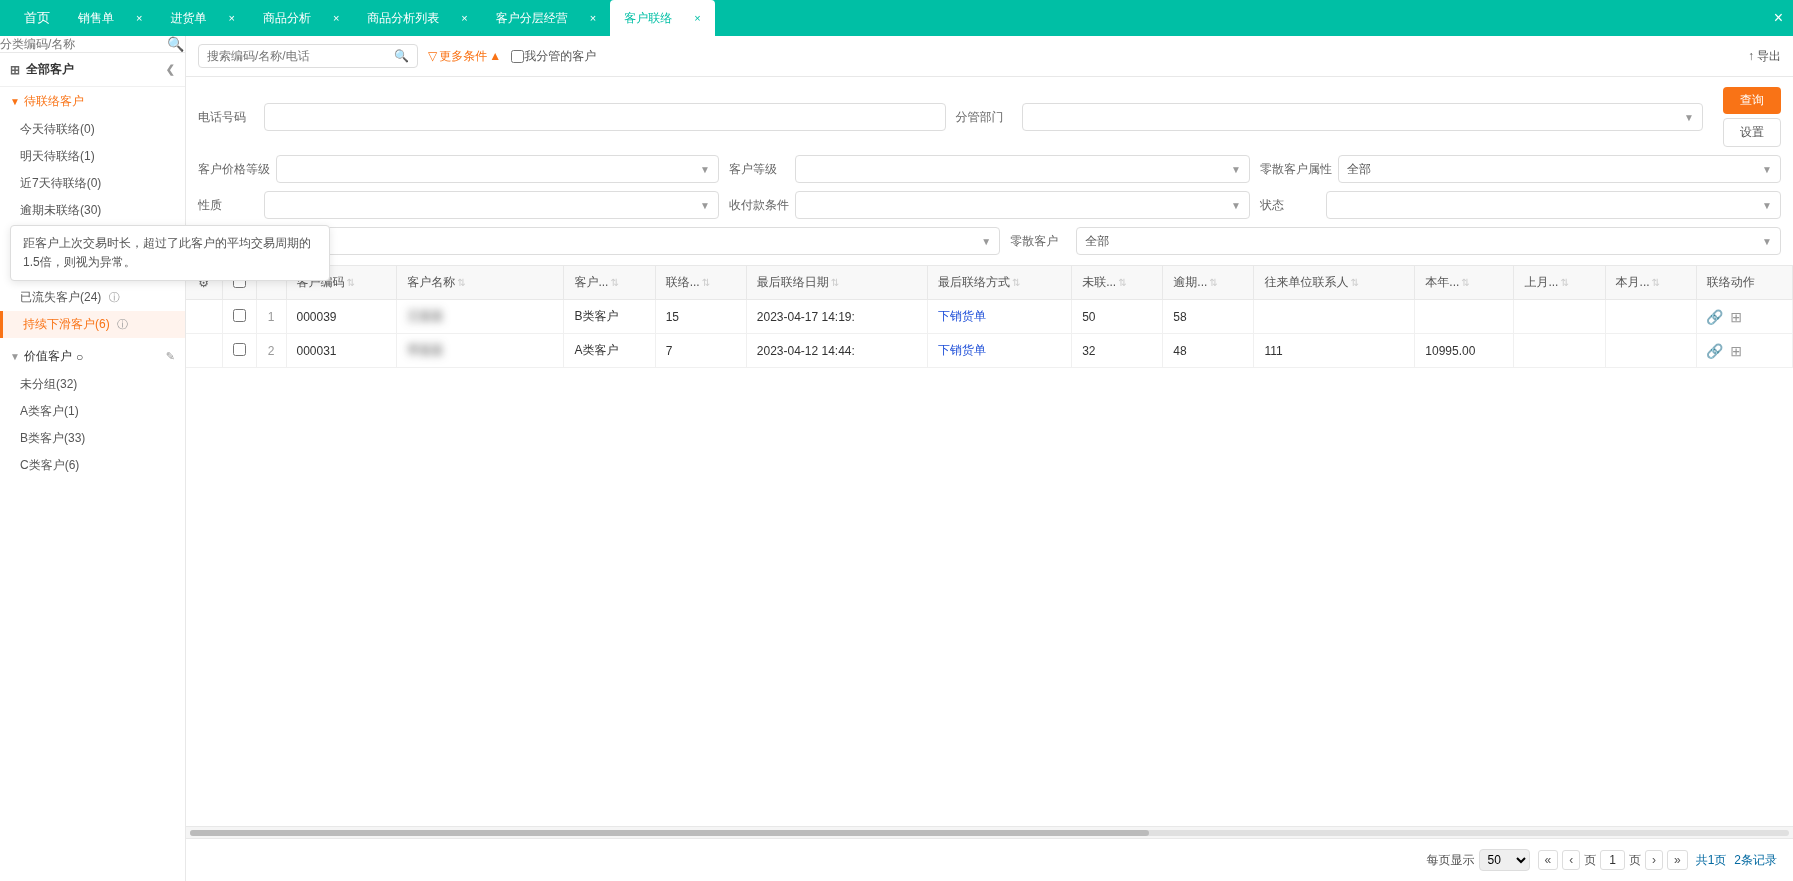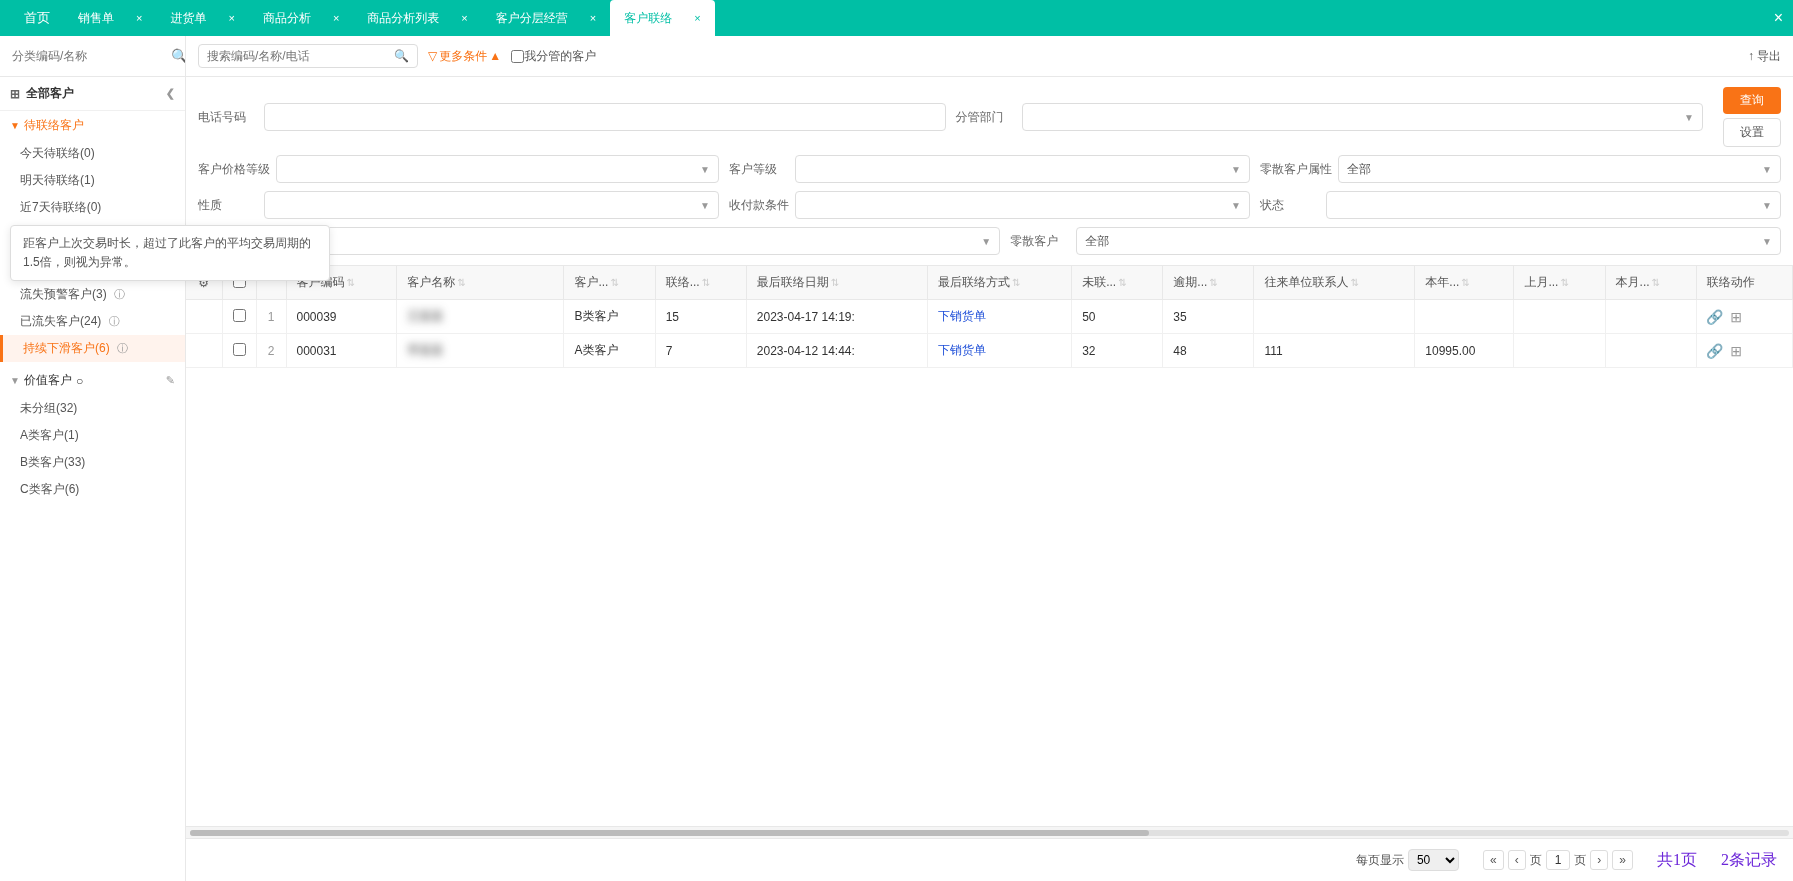--- a/index.html
+++ b/index.html
@@ -28,21 +28,21 @@
     
     .main-layout { display: flex; height: calc(881px - 36px); }
 
     
     .sidebar {
       width: 186px; min-width: 186px; background: #fff;
       border-right: 1px solid #e8e8e8; display: flex; flex-direction: column;
       overflow-y: auto;
     }
     .sidebar-search {
-      display: flex; align-items: center; padding: 12px;
+      display: flex; align-items: center; padding: 0;
       border-bottom: 1px solid #e8e8e8; gap: 4px;
     }
     .sidebar-search input {
       flex: 1; border: none; outline: none; font-size: 12px; color: #666;
     }
     .sidebar-search .search-icon { color: #999; font-size: 14px; cursor: pointer; }
 
     .sidebar-section-header {
       display: flex; align-items: center; padding: 8px 10px;
       font-weight: bold; color: #333; font-size: 13px;
@@ -148,37 +148,37 @@
     .action-icons { display: flex; gap: 6px; }
     .action-icon { color: #999; cursor: pointer; font-size: 14px; }
     .checkbox-col { width: 30px; text-align: center; }
     .num-col { width: 30px; color: #999; text-align: center; }
     .settings-col { width: 36px; text-align: center; cursor: pointer; color: #666; }
 
     
     .pagination {
       border-top: 1px solid #e8e8e8; padding: 10px 16px;
       display: flex; align-items: center; justify-content: flex-end;
-      gap: 24px; background: #fff;
+      gap: 8px; background: #fff;
     }
     .pagination .per-page { display: flex; align-items: center; gap: 4px; color: #555; }
     .pagination .per-page select {
       border: 1px solid #ddd; border-radius: 4px; padding: 2px 4px;
       font-size: 12px; outline: none;
     }
     .pagination .page-nav { display: flex; align-items: center; gap: 4px; color: #555; }
     .pagination .page-nav .pg-btn {
       border: 1px solid #ddd; background: #fff; border-radius: 3px;
       padding: 2px 6px; cursor: pointer; font-size: 12px; color: #555;
     }
     .pagination .page-num {
       border: 1px solid #ddd; border-radius: 3px; padding: 2px 8px;
       font-size: 12px; color: #333;
     }
-    .pagination .total-info { color: #6d28d9; font-size: 16px; font-family: Liberation Serif, serif; }
+    .pagination .total-info { color: #0369a1; font-size: 12px; }
 
     
     .horizontal-scroll {
       height: 12px; background: #f5f5f5; border-top: 1px solid #e8e8e8;
       display: flex; align-items: center; padding: 0 4px;
     }
     .scroll-track {
       flex: 1; height: 6px; background: #e0e0e0; border-radius: 3px; position: relative;
     }
     .scroll-thumb {
@@ -483,21 +483,21 @@
               <input type="checkbox" style="">
             </td>
             <td class="num-col">1</td>
             <td>000039</td>
             <td><span class="blurred">王某某</span></td>
             <td>B类客户</td>
             <td>15</td>
             <td>2023-04-17 14:19:</td>
             <td><span class="link-text">下销货单</span></td>
             <td>50</td>
-            <td>35</td>
+            <td>58</td>
             <td></td>
             <td></td>
             <td></td>
             <td></td>
             <td>
               <div class="action-icons">
                 <span class="action-icon">🔗</span>
                 <span class="action-icon">⊞</span>
               </div>
             </td>

